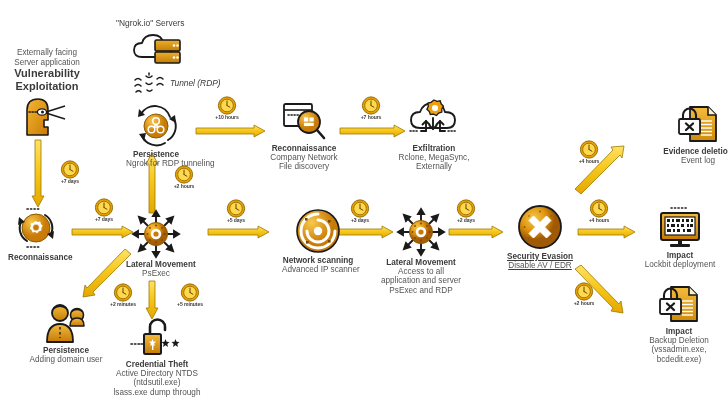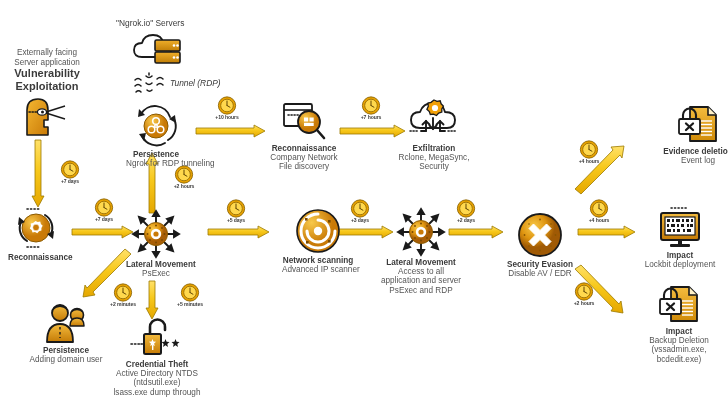--- a/index.html
+++ b/index.html
@@ -408,21 +408,21 @@
           <line x1="6" y1="33" x2="7.2" y2="33"></line>
         <line x1="9" y1="33" x2="10.2" y2="33"></line>
         <line x1="41" y1="33" x2="42.2" y2="33"></line>
           <line x1="44" y1="33" x2="45.2" y2="33"></line>
         <line x1="47" y1="33" x2="48.2" y2="33"></line>
       </g>
     </svg>
     <div class="caption">
       <span class="t">Exfiltration</span>
       <span class="s">Rclone, MegaSync,</span>
-      <span class="s">Security</span>
+      <span class="s">Externally</span>
     </div>
   </div>
 
   <div class="node" style="left:660px;top:103px;width:76px;">
     <svg class="icon" width="44" height="42" viewBox="0 0 44 42">
       <defs>
           <linearGradient id="dg1" x1="0" y1="0" x2="0" y2="1">
             <stop offset="0%" stop-color="#F3BB3E"></stop>
             <stop offset="100%" stop-color="#D08B08"></stop>
           </linearGradient>
@@ -558,21 +558,21 @@
       </g>
     </svg>
     <div class="caption">
       <span class="t">Lateral Movement</span>
       <span class="s">Access to all</span>
       <span class="s">application and server</span>
       <span class="s">PsExec and RDP</span>
     </div>
   </div>
 
-  <div class="node" style="left:500px;top:212px;width:80px;">
+  <div class="node" style="left:500px;top:204px;width:80px;text-decoration:underline;">
     <svg class="icon" width="46" height="46" viewBox="0 0 46 46">
       <defs>
           <radialGradient id="xg1" cx="35%" cy="30%">
             <stop offset="0%" stop-color="#F8C94B"></stop>
             <stop offset="60%" stop-color="#DE940F"></stop>
             <stop offset="100%" stop-color="#A05A05"></stop>
           </radialGradient>
         </defs>
       <circle cx="23" cy="23" r="21" fill="url(#xg1)" stroke="#1a1a1a" stroke-width="1.8"></circle>
       <path d="M23 9 L28.5 15 L34.5 9.5 L37.5 13 L32 18.5 L38 24 L33 29.5 L27 24 L22 30 L18 26 L23.5 20 L17 14.5 Z" fill="none"></path>

